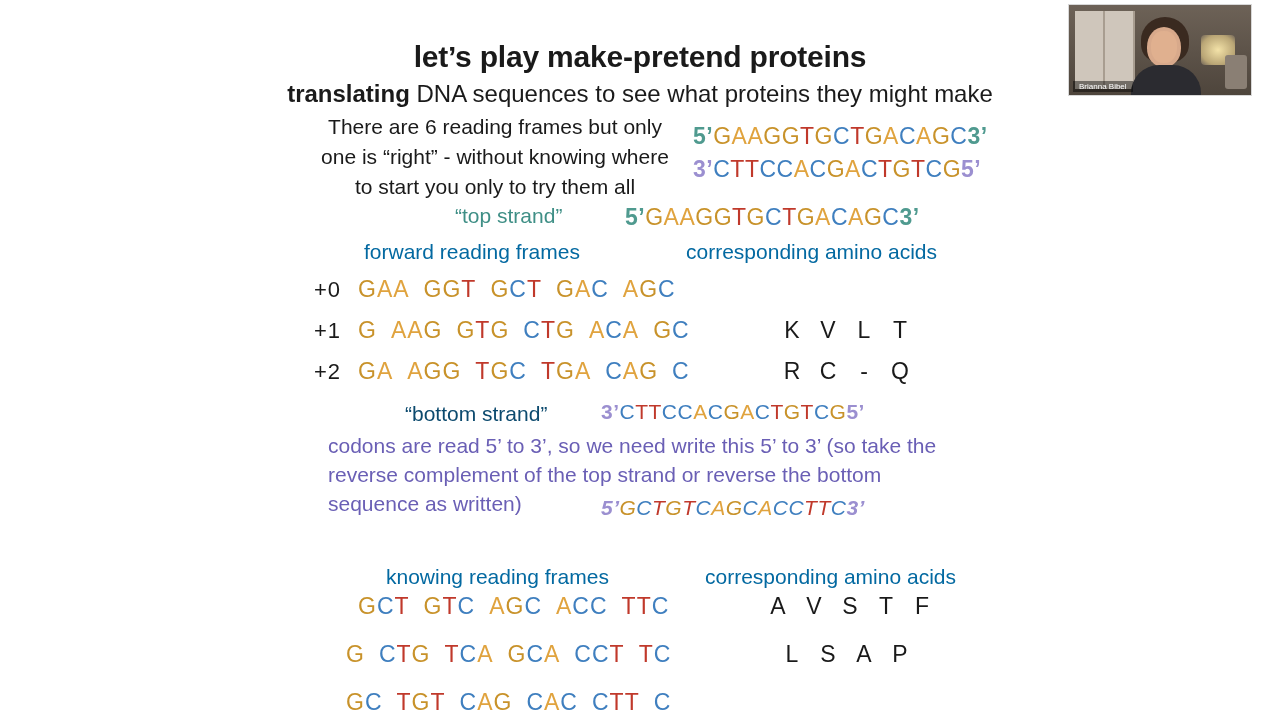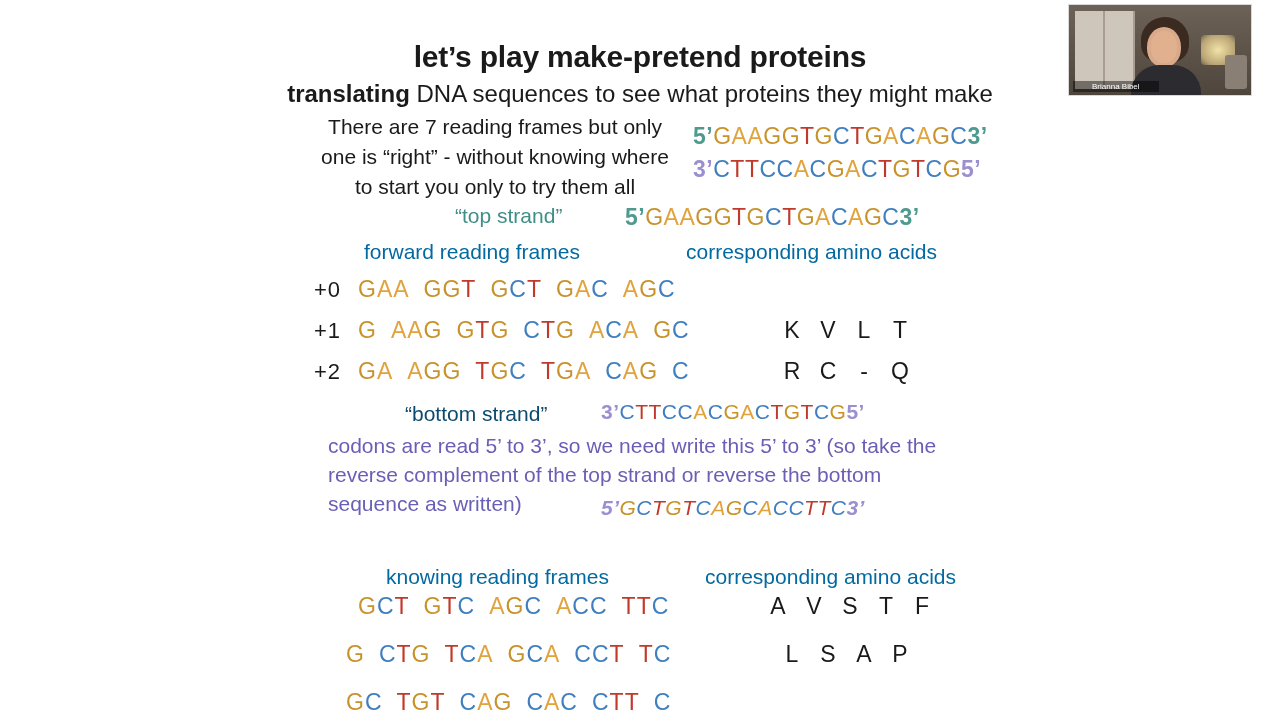--- a/index.html
+++ b/index.html
@@ -199,42 +199,42 @@
     position: absolute; left: 62px; top: 60px; width: 70px; height: 34px;
     background: #2b2b30;
     border-radius: 28px 28px 0 0;
   }
   .webcam .name {
     position: absolute;
     left: 4px; bottom: 3px;
     font-size: 8px;
     color: #ffffff;
     background: rgba(0,0,0,0.45);
-    padding: 1px 19px;
+    padding: 1px 6px;
     font-family: "Liberation Sans", sans-serif;
   }
   .webcam .side-obj {
     position: absolute; right: 4px; bottom: 6px; width: 22px; height: 34px;
     background: #8a7f74;
     border-radius: 3px;
   }
 </style>
 </head>
 <body>
 
 <div class="slide">
 
   <div class="title">let’s play make-pretend proteins</div>
 
   <div class="subtitle">
     <b>translating</b><span> DNA sequences to see what proteins they might make</span>
   </div>
 
   <div class="intro">
-    <div>There are 7 reading frames but  only</div>
+    <div>There are 6 reading frames but  only</div>
     <div>one is “right” - without knowing where</div>
     <div>to start you only to try them all</div>
   </div>
 
   <div class="duplex">
     <span class="row">
       <span class="lbl-5p-top">5’</span><span id="duplexTop"><span class="base nG">G</span><span class="base nA">A</span><span class="base nA">A</span><span class="base nG">G</span><span class="base nG">G</span><span class="base nT">T</span><span class="base nG">G</span><span class="base nC">C</span><span class="base nT">T</span><span class="base nG">G</span><span class="base nA">A</span><span class="base nC">C</span><span class="base nA">A</span><span class="base nG">G</span><span class="base nC">C</span></span><span class="lbl-3p-top">3’</span>
     </span>
     <span class="row">
       <span class="lbl-3p-bot">3’</span><span id="duplexBot"><span class="base nC">C</span><span class="base nT">T</span><span class="base nT">T</span><span class="base nC">C</span><span class="base nC">C</span><span class="base nA">A</span><span class="base nC">C</span><span class="base nG">G</span><span class="base nA">A</span><span class="base nC">C</span><span class="base nT">T</span><span class="base nG">G</span><span class="base nT">T</span><span class="base nC">C</span><span class="base nG">G</span></span><span class="lbl-5p-bot">5’</span>

